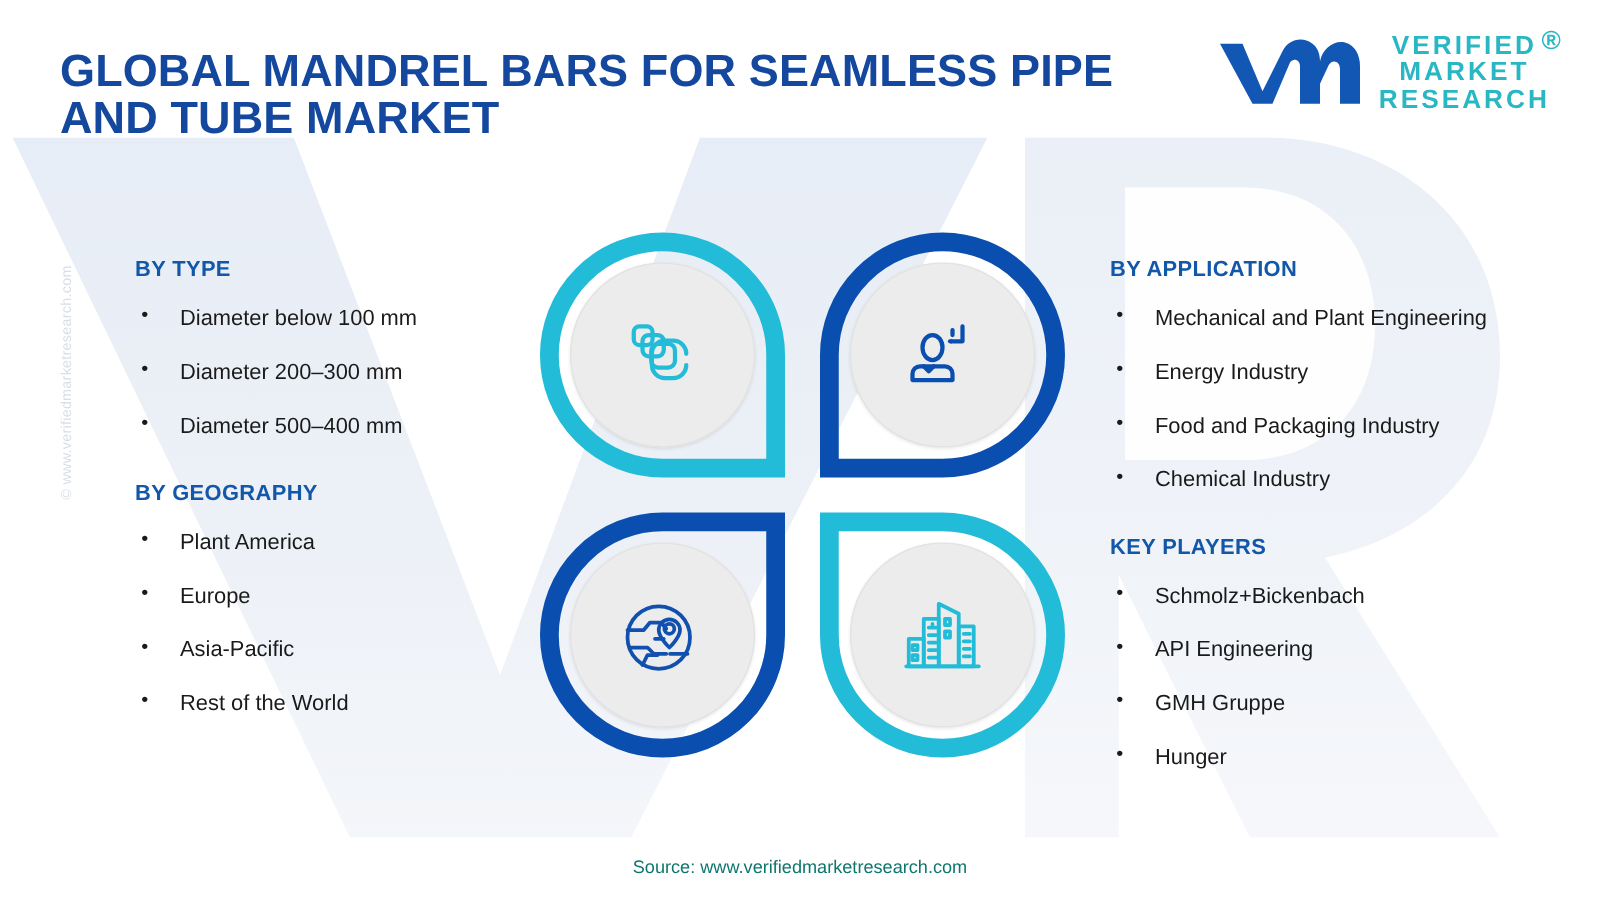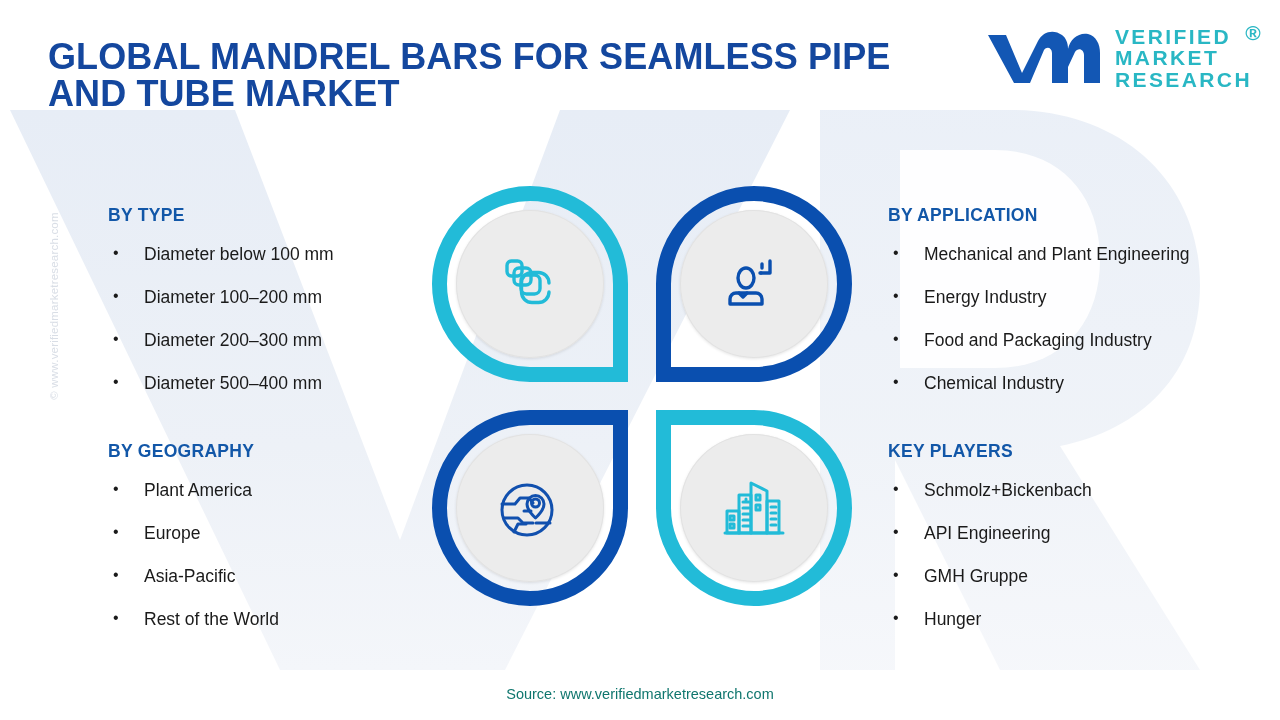--- a/index.html
+++ b/index.html
@@ -43,25 +43,26 @@
     font-weight: bold;
     line-height: 37px;
     letter-spacing: 0.1px;
     color: #14479E;
     text-transform: uppercase;
   }
 
   
   #logo {
     position: absolute;
-    right: 28px; top: 26px;
+    right: 40px; top: 26px;
     display: flex;
     align-items: center;
     gap: 13px;
     z-index: 6;
+    text-align: center;
   }
   #logo-mark { display: block; }
   #logo-words {
     display: flex;
     flex-direction: column;
     line-height: 1.02;
     position: relative;
   }
   #logo-words span {
     font-size: 21px;
@@ -104,21 +105,21 @@
   }
 
   
   .col {
     position: absolute;
     z-index: 5;
   }
   #col-left  { left: 108px; top: 205px; width: 330px; }
   #col-right { left: 888px; top: 205px; width: 400px; }
 
-  .seg-block + .seg-block { margin-top: 47px; }
+  .seg-block + .seg-block { margin-top: 33px; }
 
   .seg-head {
     font-size: 17.5px;
     font-weight: bold;
     color: #1257A8;
     letter-spacing: 0.3px;
     margin-bottom: 17px;
     text-transform: uppercase;
     white-space: nowrap;
   }
@@ -254,21 +255,20 @@
 
 
   <div id="side-watermark">© www.verifiedmarketresearch.com</div>
 
   <div id="col-left" class="col">
 
     <div class="seg-block">
       <div class="seg-head">BY TYPE</div>
       <ul class="seg-list">
         <li class="seg-item">Diameter below 100 mm</li>
-        <li class="seg-item">Diameter 100–200 mm</li>
         <li class="seg-item">Diameter 200–300 mm</li>
         <li class="seg-item">Diameter 500–400 mm</li>
       </ul>
     </div>
 
     <div class="seg-block">
       <div class="seg-head">BY GEOGRAPHY</div>
       <ul class="seg-list">
         <li class="seg-item">Plant America</li>
         <li class="seg-item">Europe</li>

